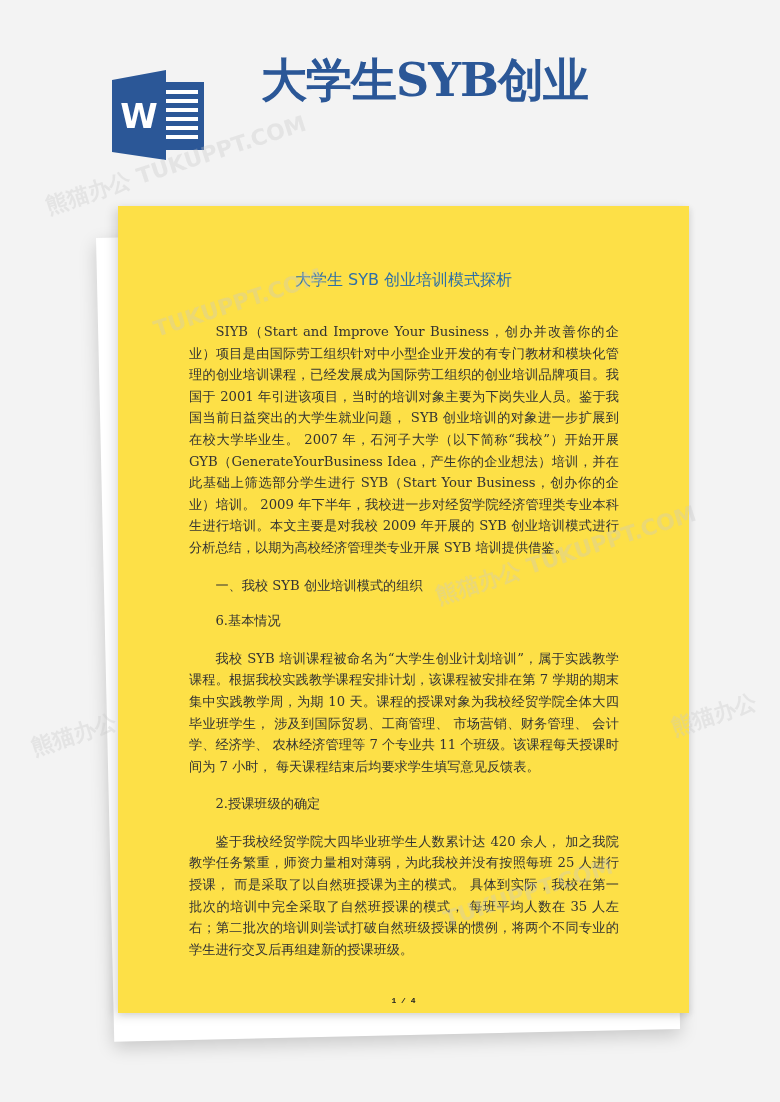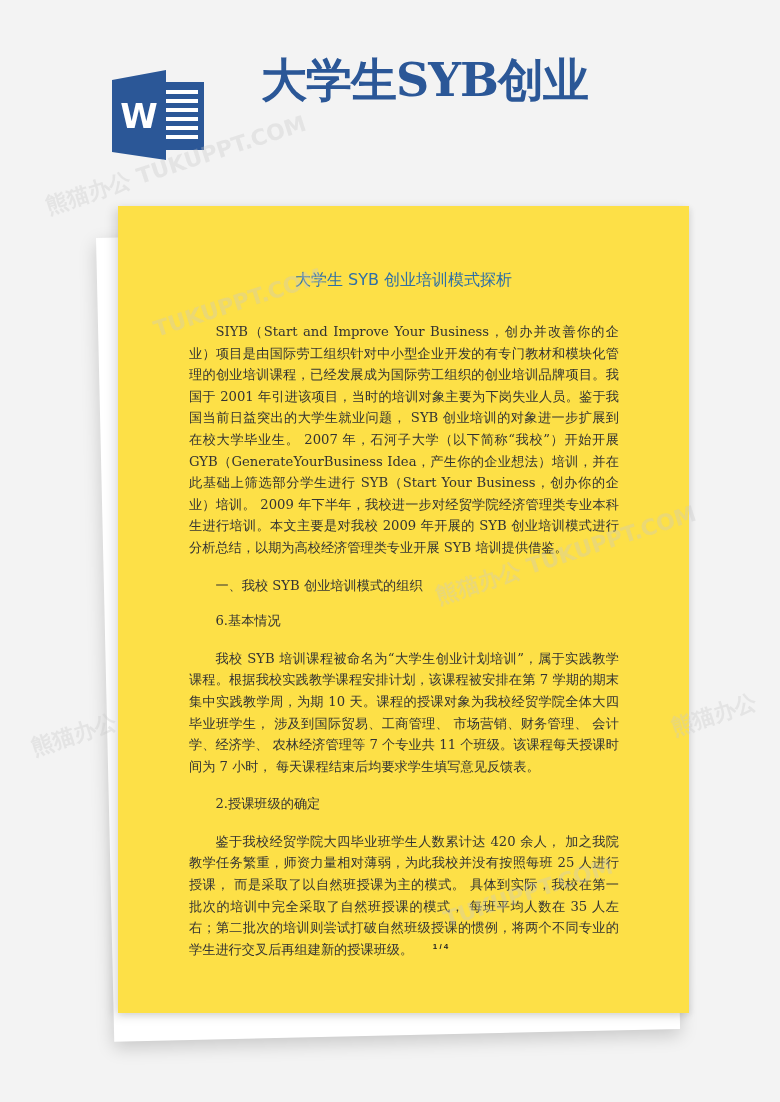--- a/index.html
+++ b/index.html
@@ -29,22 +29,22 @@
     color:#2e6fa7; font-family:"DejaVu Sans", sans-serif; font-size:16px;
   }
   .body-text {
     position:absolute; left:55px; width:462px; top:99px;
     color:#333; font-size:13.2px; line-height:21.6px; text-align:justify;
   }
   .body-text p { margin:16px; text-indent:2em; }
   .body-text p.heading { margin-top:14px; margin-bottom:14px; }
   .body-text p.gap-top { margin-top:0; }
   .page-num {
-    position:absolute; left:0; width:100%; top:736px; text-align:center;
-    font-family:Liberation Sans, sans-serif; font-size:8px; color:#222; font-weight:bold;padding-left:37px;
+    position:absolute; left:0; width:100%; top:790px; text-align:center;
+    font-family:Liberation Mono, monospace; font-size:8px; color:#222; font-weight:bold;
   }
   .wm {
     position:absolute; color:rgba(200,200,200,0.35); font-family:"DejaVu Sans",sans-serif;
     font-weight:bold; font-size:22px; transform:rotate(-18deg); white-space:nowrap; pointer-events:none;
   }
 </style>
 </head>
 <body>
 
 <div class="banner">

